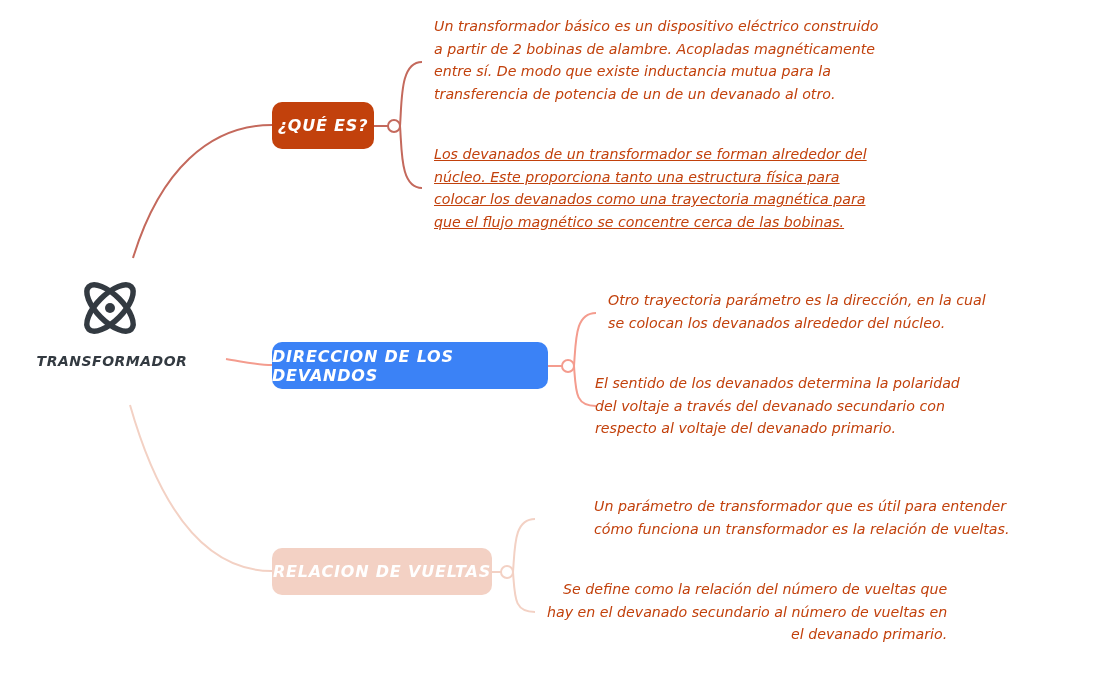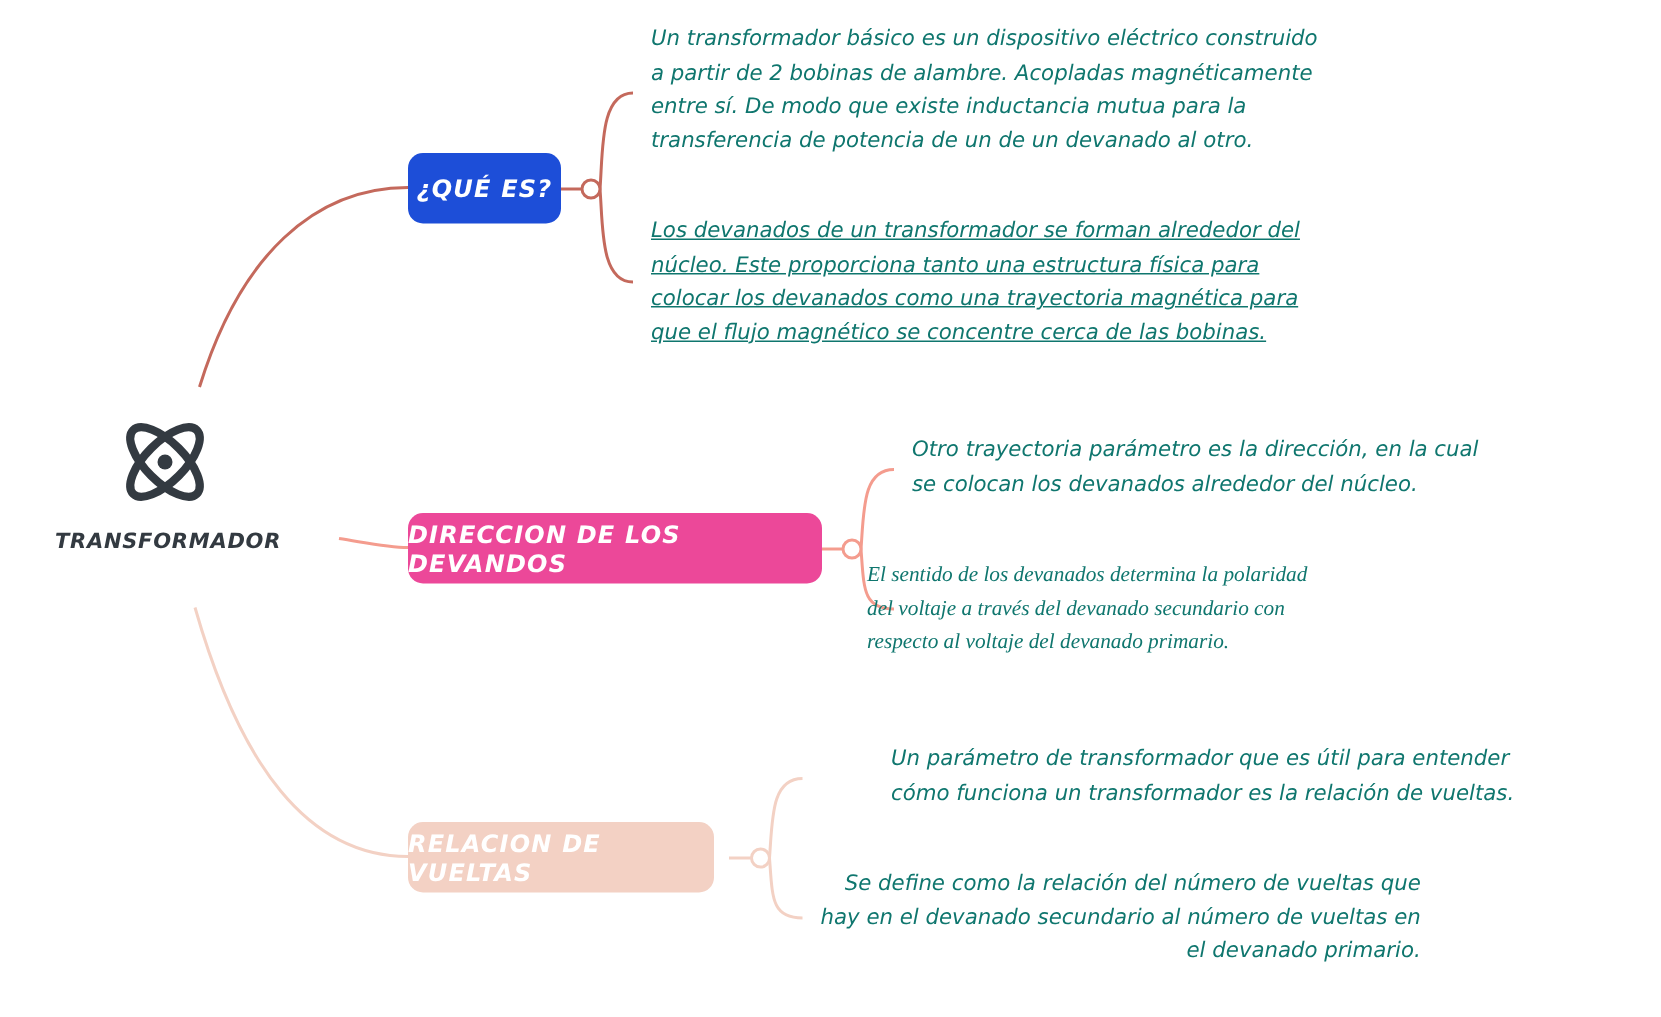--- a/index.html
+++ b/index.html
@@ -7,25 +7,25 @@
          font-family: "DejaVu Sans", sans-serif; }
   svg.links { position:absolute; left:0; top:0; width:1107px; height:678px; }
   .central-icon { position:absolute; left:78px; top:276px; width:64px; height:64px; }
   .central-label { position:absolute; left:12px; top:353px; width:200px; text-align:center;
          font-family:"DejaVu Sans", sans-serif; font-style:italic; font-weight:bold;
          font-size:14px; letter-spacing:0.5px; color:#333a41; }
   .topic { position:absolute; height:47px; border-radius:10px; color:#ffffff;
          font-family:"DejaVu Sans", sans-serif; font-style:italic; font-weight:bold;
          font-size:16px; letter-spacing:0.8px; display:flex; align-items:center;
          justify-content:center; box-sizing:border-box; }
-  .t1 { left:272px; top:102px; width:102px; background:#1d4ed8; }
-  .t2 { left:272px; top:342px; width:276px; background:#ec4899; }
-  .t3 { left:272px; top:548px; width:204px; background:#f3d1c4; }
+  .t1 { left:272px; top:102px; width:102px; background:#c2410c; }
+  .t2 { left:272px; top:342px; width:276px; background:#3b82f6; }
+  .t3 { left:272px; top:548px; width:220px; background:#f3d1c4; }
   .note { position:absolute; font-family:"DejaVu Sans", sans-serif; font-style:italic;
-         font-size:14.2px; line-height:22.6px; color:#0f766e; white-space:pre; }
+         font-size:14.2px; line-height:22.6px; color:#c2410c; white-space:pre; }
 </style>
 </head>
 <body>
 
 <svg class="links" viewBox="0 0 1107 678">
 
   <path d="M133,258 C160,170 210,125 272,125" fill="none" stroke="#c4695c" stroke-width="2"></path>
   <path d="M226,359 C245,362 258,365 272,365" fill="none" stroke="#f49c8e" stroke-width="2"></path>
   <path d="M130,405 C160,510 205,571 272,571" fill="none" stroke="#f3d1c4" stroke-width="2"></path>
 
@@ -62,21 +62,21 @@
 a partir de 2 bobinas de alambre. Acopladas magnéticamente
 entre sí. De modo que existe inductancia mutua para la
 transferencia de potencia de un de un devanado al otro.</div>
 <div class="note" style="left:434px; top:143px;text-decoration:underline;">Los devanados de un transformador se forman alrededor del
 núcleo. Este proporciona tanto una estructura física para
 colocar los devanados como una trayectoria magnética para
 que el flujo magnético se concentre cerca de las bobinas.</div>
 
 <div class="note" style="left:608px; top:289px;">Otro trayectoria parámetro es la dirección, en la cual
 se colocan los devanados alrededor del núcleo.</div>
-<div class="note" style="left:578px; top:372px;font-family:Liberation Serif, serif;">El sentido de los devanados determina la polaridad
+<div class="note" style="left:595px; top:372px;">El sentido de los devanados determina la polaridad
 del voltaje a través del devanado secundario con
 respecto al voltaje del devanado primario.</div>
 
 <div class="note" style="left:547px; top:495px;margin-left:47px;">Un parámetro de transformador que es útil para entender
 cómo funciona un transformador es la relación de vueltas.</div>
 <div class="note" style="left:547px; top:578px;text-align:right;">Se define como la relación del número de vueltas que
 hay en el devanado secundario al número de vueltas en
 el devanado primario.</div>
 
 </body></html>

